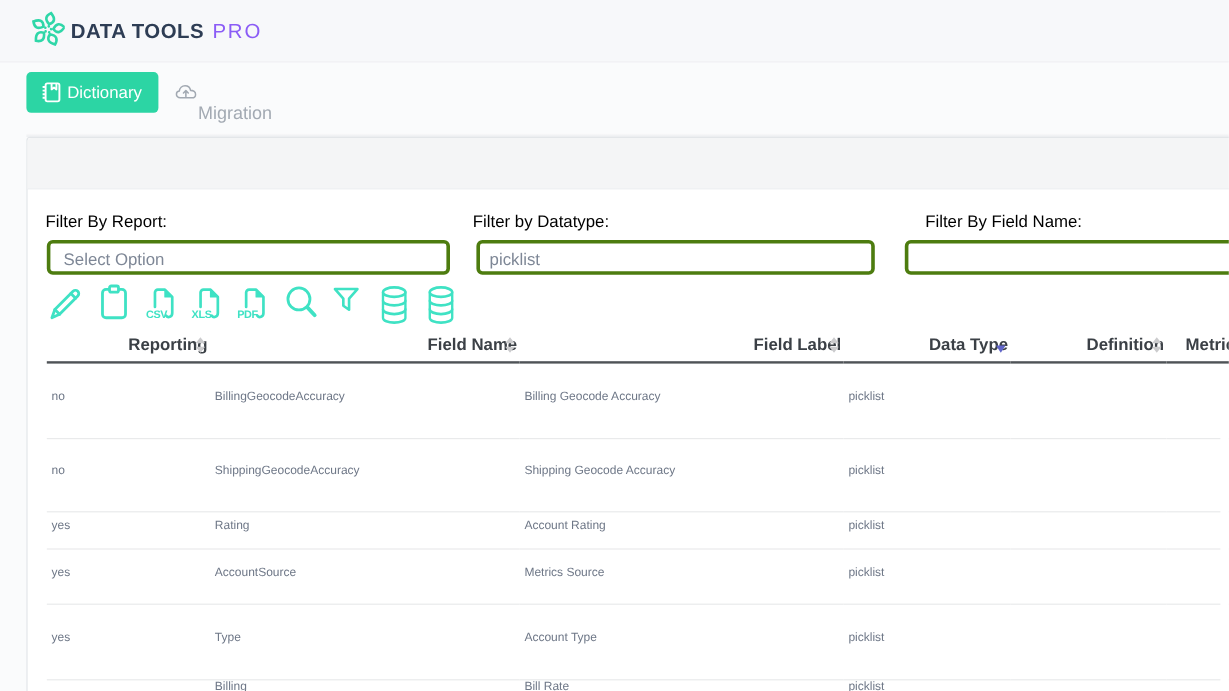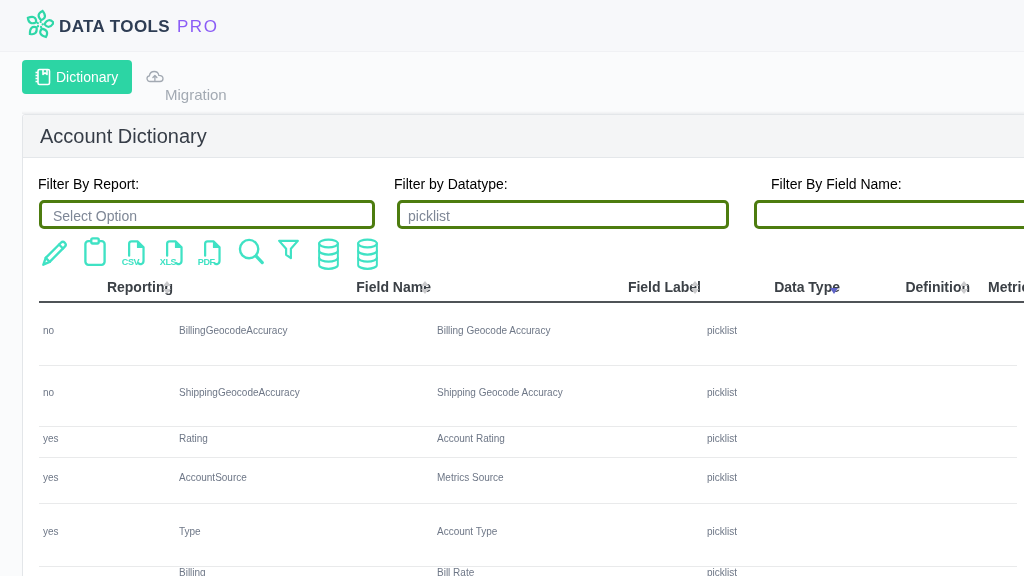--- a/index.html
+++ b/index.html
@@ -87,21 +87,20 @@
     <g stroke="#a2a9b2" stroke-width="1.3" fill="none" stroke-linecap="round" stroke-linejoin="round">
       <path d="M1 9.6 C1 8.2 2 7.1 3.4 6.9 C3.7 4.4 5.7 2.5 8.2 2.5 C10.5 2.5 12.4 4.1 12.8 6.3 C15.1 6.3 17 7.6 17 9.7 C17 11.3 15.7 12.5 14 12.5 L4.1 12.5 C2.4 12.5 1 11.2 1 9.6 Z"></path>
       <path d="M8.9 11.5 V6.6 M6.9 8.5 L8.9 6.5 L10.9 8.5"></path>
     </g>
   </svg>
   <span>Migration</span>
 </div>
 
 <div class="abs" id="card">
   <div class="abs" id="card-head"></div>
-  <div class="abs" id="card-title">Account Dictionary</div>
 
   <div class="abs flabel" style="left:15px;">Filter By Report:</div>
   <div class="abs flabel" style="left:371px;text-align:center;">Filter by Datatype:</div>
   <div class="abs flabel" style="left:728px;margin-left:20px;">Filter By Field Name:</div>
   <div class="abs finput" style="left:16px; width:336px;">
       <span>Select Option</span>
     </div>
   <div class="abs finput" style="left:374px; width:332px;">
       <span style="left:8px;">picklist</span>
     </div>

